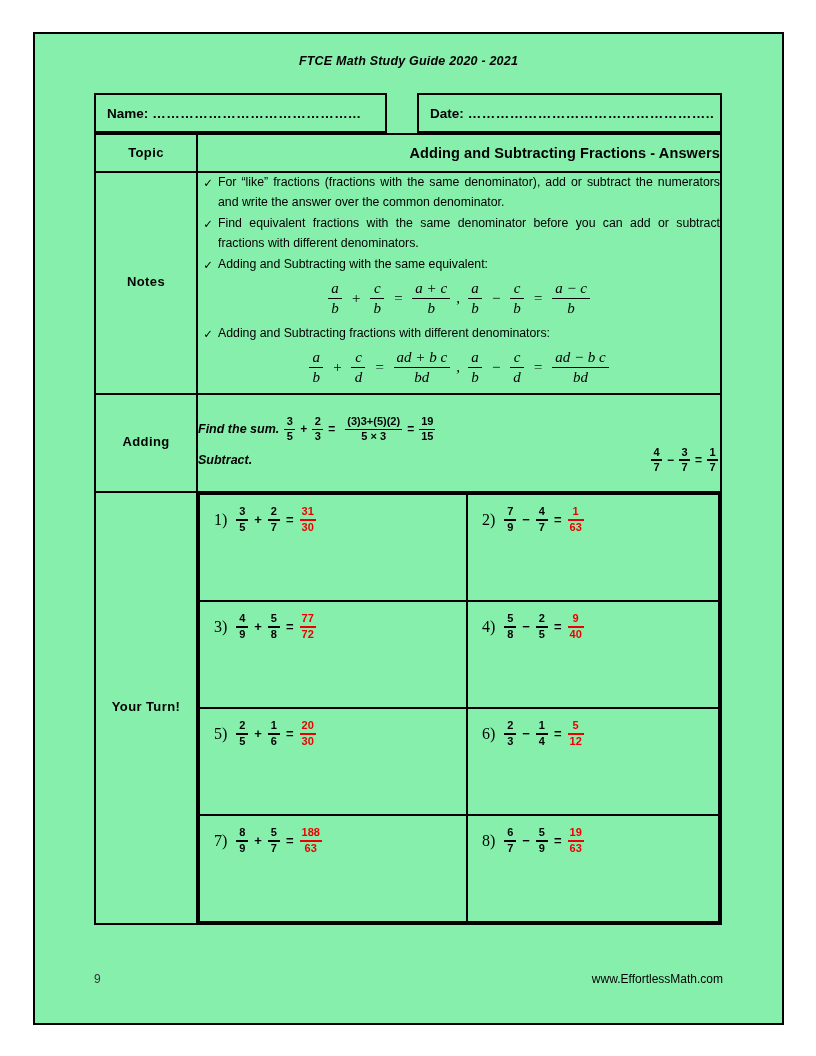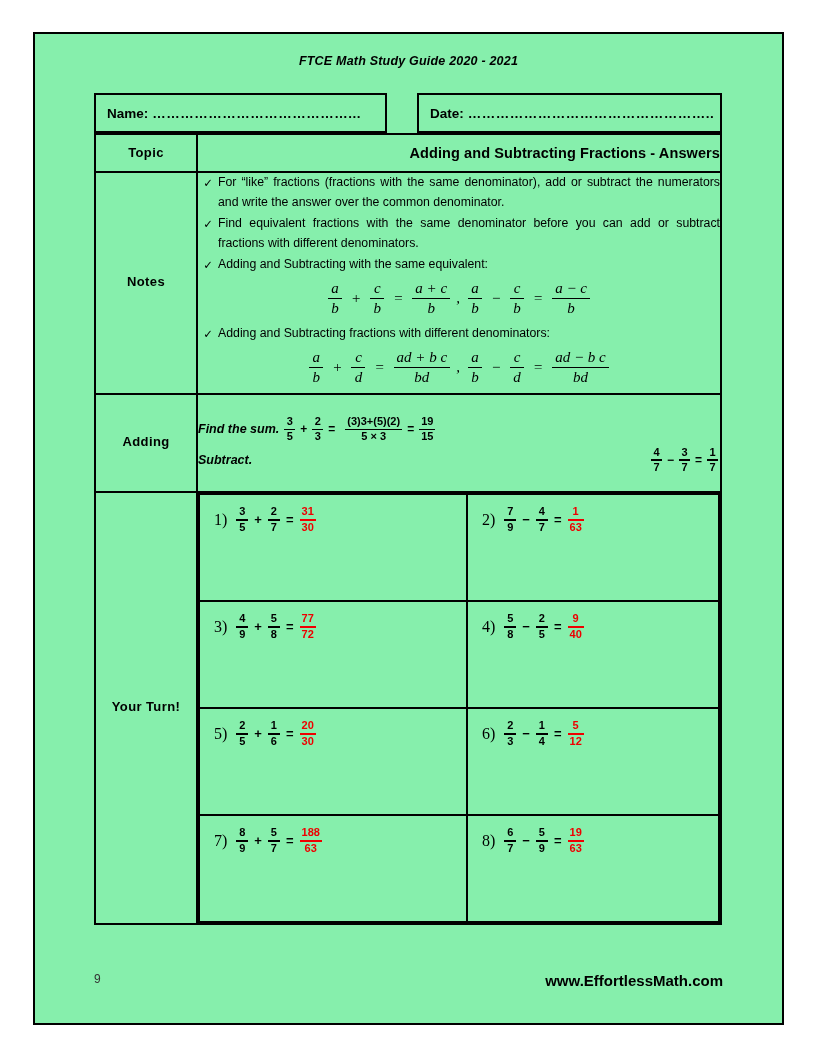--- a/index.html
+++ b/index.html
@@ -106,21 +106,21 @@
     margin:0 2px;font-size:11px;font-weight:bold;font-family:"Liberation Sans",sans-serif;
   }
   .pfrac .bar{display:block;height:1.6px;background:#000;width:100%;min-width:12px;margin:1.5px 0;}
   .pfrac .num,.pfrac .den{padding:0 2px;}
   .pfrac.ans{color:#ee0000;text-align:center;}
   .pfrac.ans .bar{background:#ee0000;height:2.4px;}
   .pop{font-family:"Liberation Sans",sans-serif;font-size:13px;font-weight:bold;padding:0 4px;}
   
   .footer{position:absolute;left:59px;right:59px;bottom:33px;height:18px;}
   .pagenum{position:absolute;left:0;top:0;font-size:12px;color:#333;}
-  .site{position:absolute;right:0;top:0;font-size:15px;font-weight:bold;}
+  .site{position:absolute;right:0;top:0;font-size:12px;font-weight:normal;}
 </style>
 </head>
 <body>
 
 <div class="page-frame">
 
   <div class="doc-title">FTCE Math Study Guide 2020 - 2021</div>
 
   <div class="nd-row">
     <div class="nd-box nd-name">

